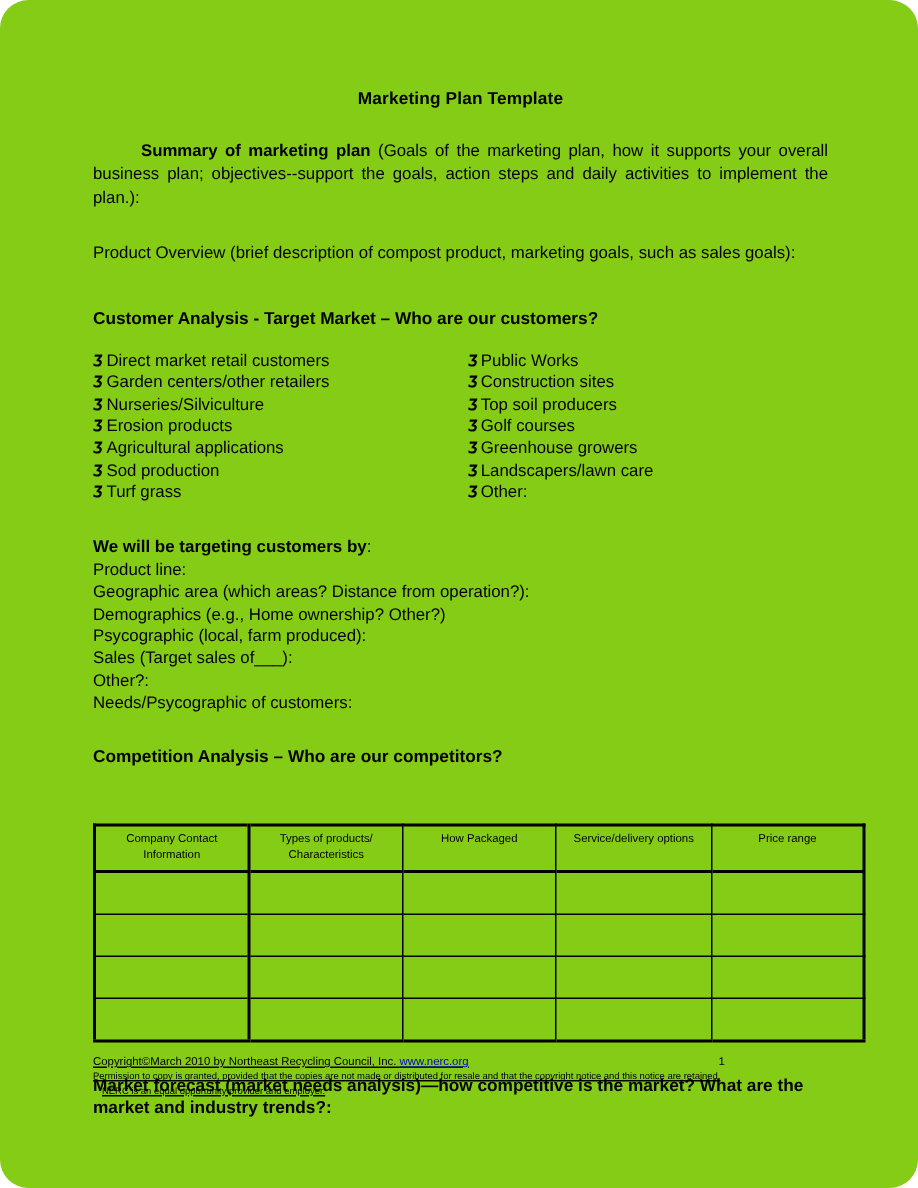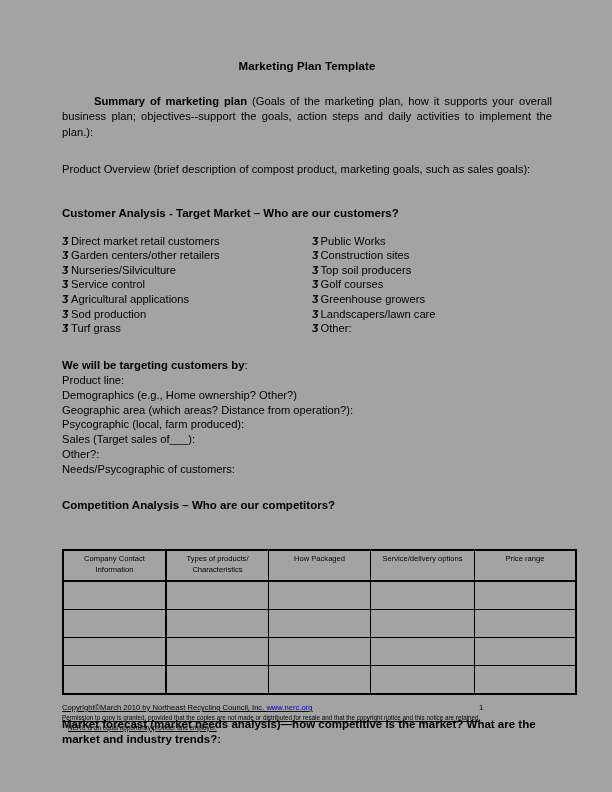--- a/index.html
+++ b/index.html
@@ -16,21 +16,22 @@
     color: #000000;
     -webkit-font-smoothing: none;
   }
 
   .page {
     position: absolute;
     left: 0; top: 0;
     width: 612px;
     height: 792px;
     overflow: hidden;
-    background: #a3a3a3;
+    background: #84cc16;
+    border-radius: 19px;
   }
 
   .content {
     position: absolute;
     left: 62px;
     top: 60px;
     width: 490px;
   }
 
   .doc-title {
@@ -221,21 +222,21 @@
         <div class="bullet-item">
             <span class="bullet-glyph">Ʒ</span>
             <span>Garden centers/other retailers</span>
           </div>
         <div class="bullet-item">
             <span class="bullet-glyph">Ʒ</span>
             <span>Nurseries/Silviculture</span>
           </div>
         <div class="bullet-item">
             <span class="bullet-glyph">Ʒ</span>
-            <span>Service control</span>
+            <span>Erosion products</span>
           </div>
         <div class="bullet-item">
             <span class="bullet-glyph">Ʒ</span>
             <span>Agricultural applications</span>
           </div>
         <div class="bullet-item">
             <span class="bullet-glyph">Ʒ</span>
             <span>Sod production</span>
           </div>
         <div class="bullet-item">
@@ -273,22 +274,22 @@
             <span>Other:</span>
           </div>
       </div>
     </div>
 
     <div class="gap-md"></div>
 
     <p class="subhead"><span>We will be targeting customers by</span><span class="plain">:</span></p>
 
     <p class="plain-line">Product line:</p>
+    <p class="plain-line">Geographic area (which areas? Distance from operation?):</p>
     <p class="plain-line">Demographics (e.g., Home ownership? Other?)</p>
-    <p class="plain-line">Geographic area (which areas? Distance from operation?):</p>
     <p class="plain-line">Psycographic (local, farm produced):</p>
     <p class="plain-line">Sales (Target sales of___):</p>
     <p class="plain-line">Other?:</p>
     <p class="plain-line">Needs/Psycographic of customers:</p>
 
     <div class="gap-md"></div>
 
     <p class="section-head">Competition Analysis – Who are our competitors?</p>
 
     <table class="comp-table">

